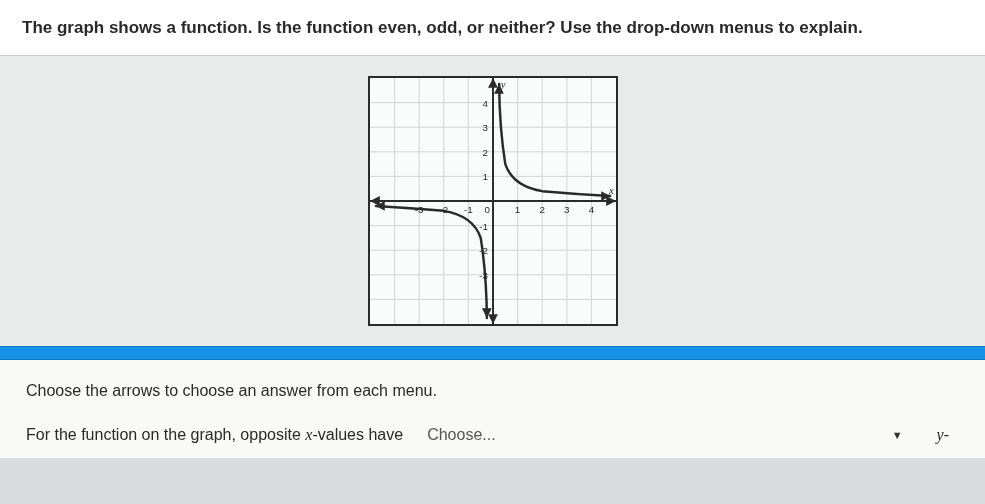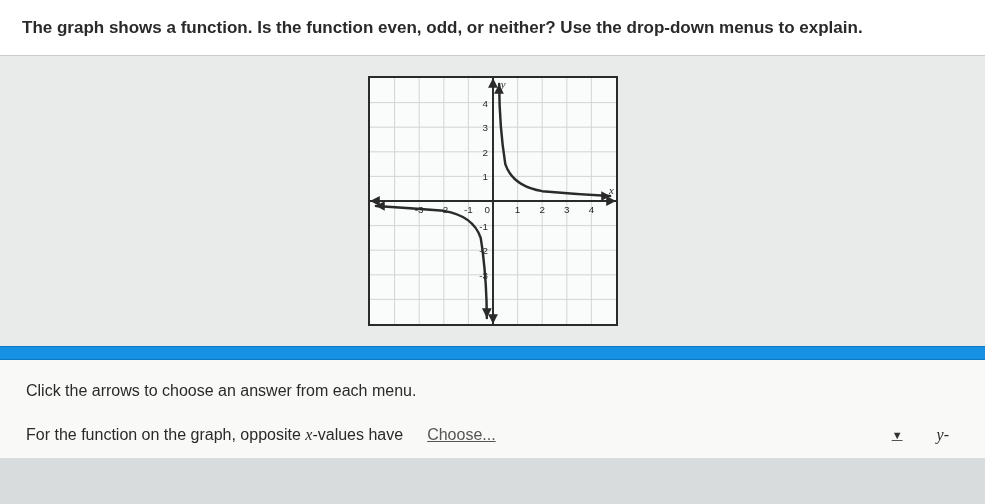--- a/index.html
+++ b/index.html
@@ -68,21 +68,20 @@
   .dropdown {
     display: inline-flex;
     align-items: center;
     justify-content: space-between;
     min-width: 320px;
     padding: 4px 10px;
     color: #555;
     font-size: 16px;
     cursor: pointer;
     flex: 1;
-    text-decoration: underline;
   }
   .dropdown .caret {
     font-size: 11px;
     color: #333;
     margin-left: auto;
     padding-right: 10px;
   }
   .trailing {
     font-style: italic;
     font-family: 'Times New Roman', serif;
@@ -166,21 +165,21 @@
         <polygon points="131.25,6 126,16 136,16"></polygon>
         <polygon points="118.75,244 113.75,234 123.75,234"></polygon>
       </g>
     </svg>
   </div>
 </div>
 
 <div class="blue-divider"></div>
 
 <div class="answer-panel">
-  <p class="instruction">Click the arrows to choose an answer from each menu.</p>
+  <p class="instruction">Choose the arrows to choose an answer from each menu.</p>
   <div class="sentence-row">
     <span>
       <span>For the function on the graph, opposite </span><span class="xvar">x</span><span>-values have</span>
     </span>
     <div class="dropdown">
       <span>Choose...</span>
       <span class="caret">▼</span>
     </div>
     <span class="trailing">y-</span>
   </div>

